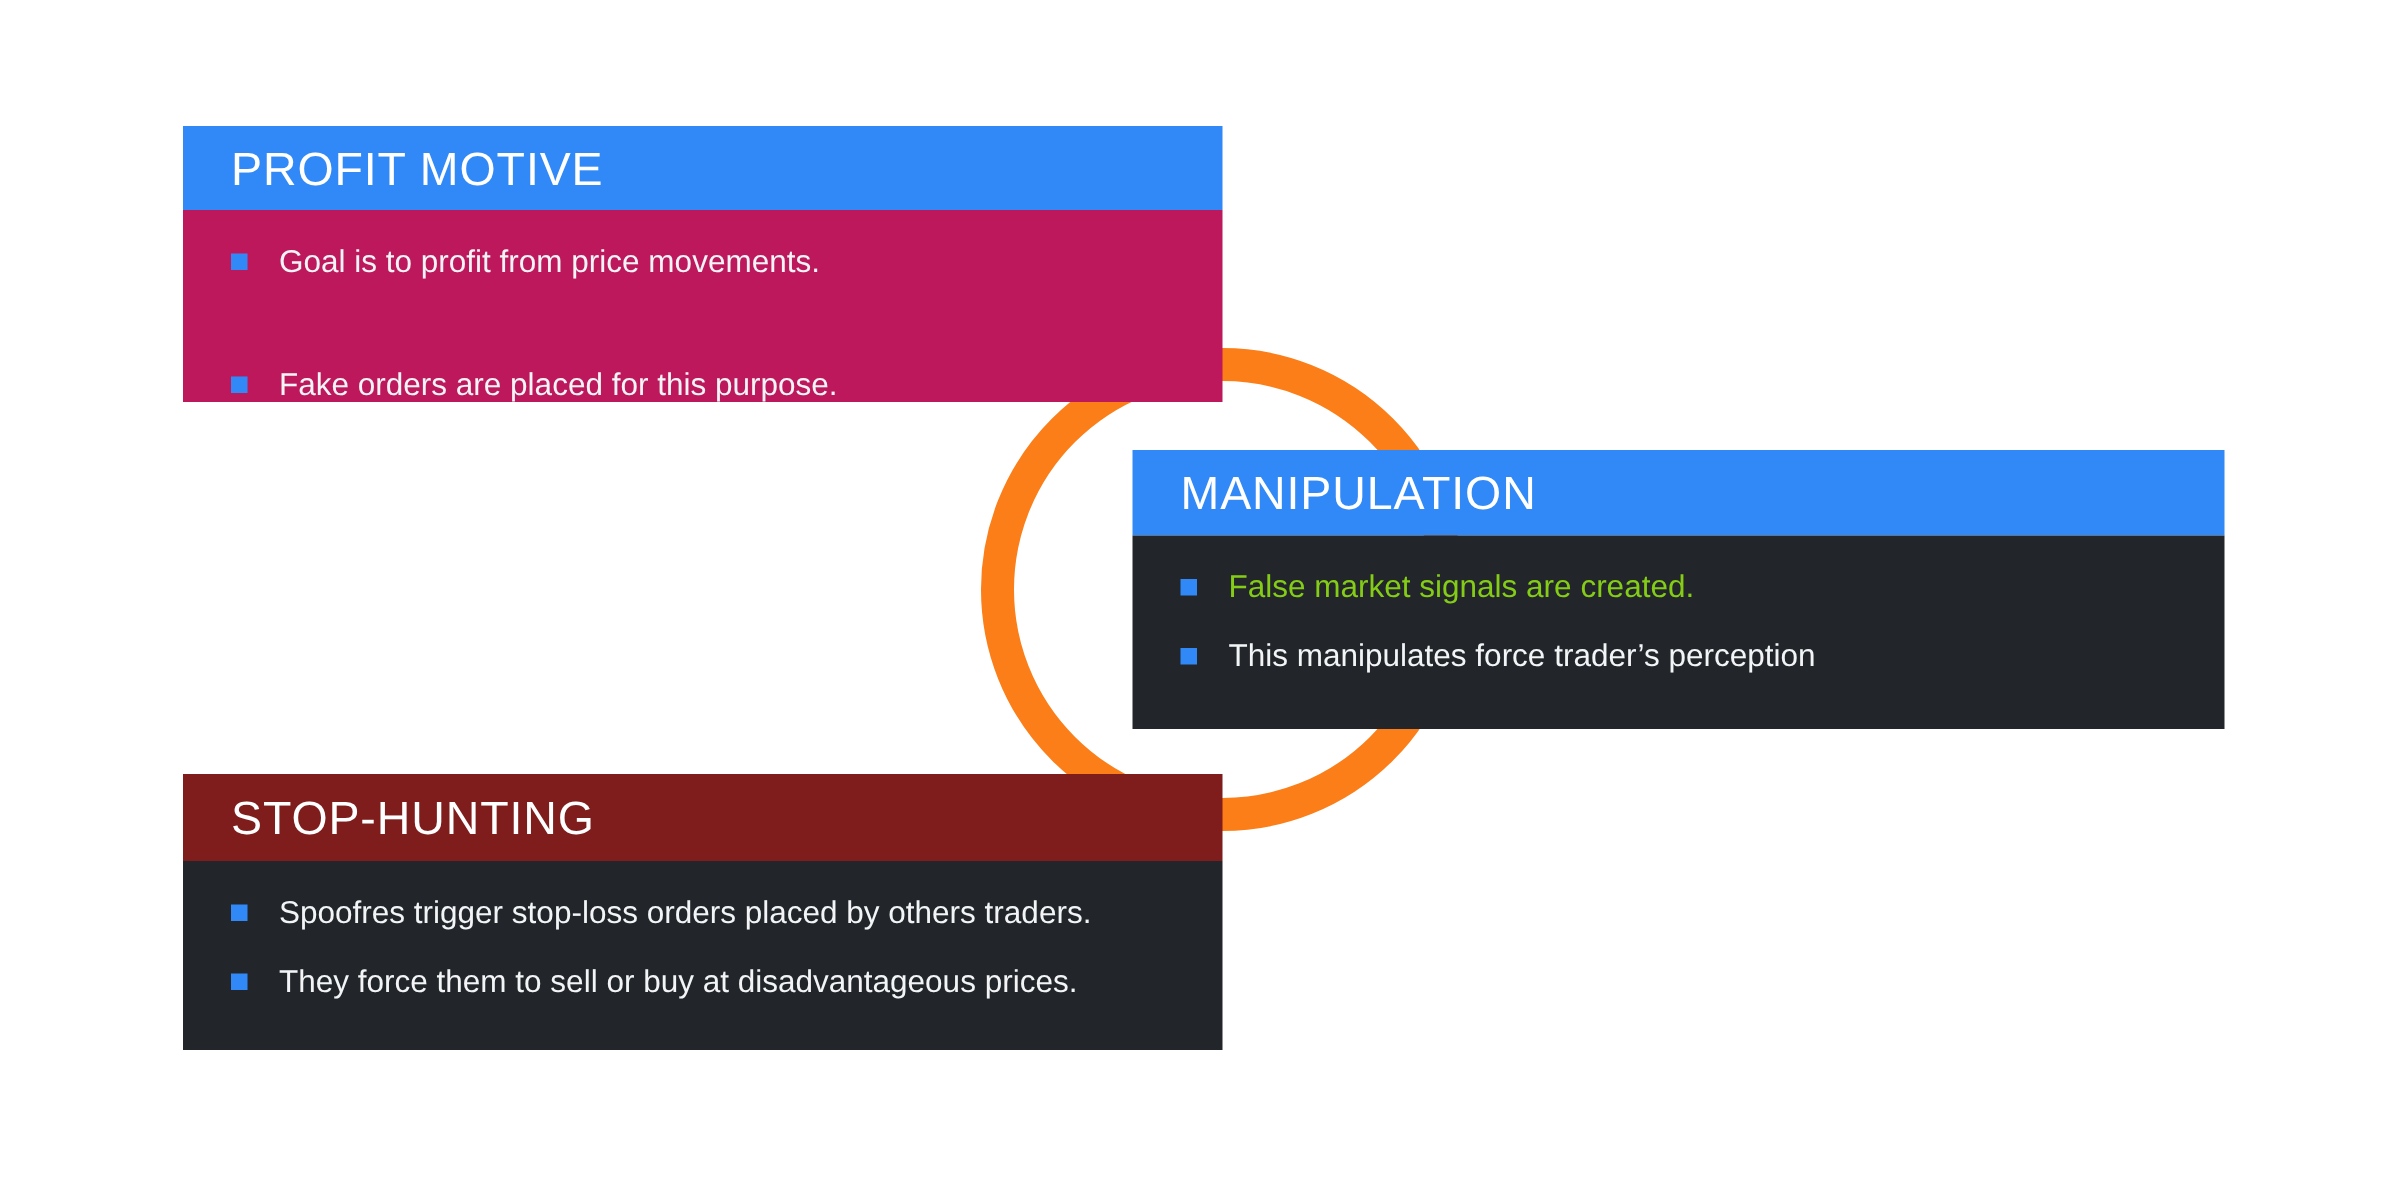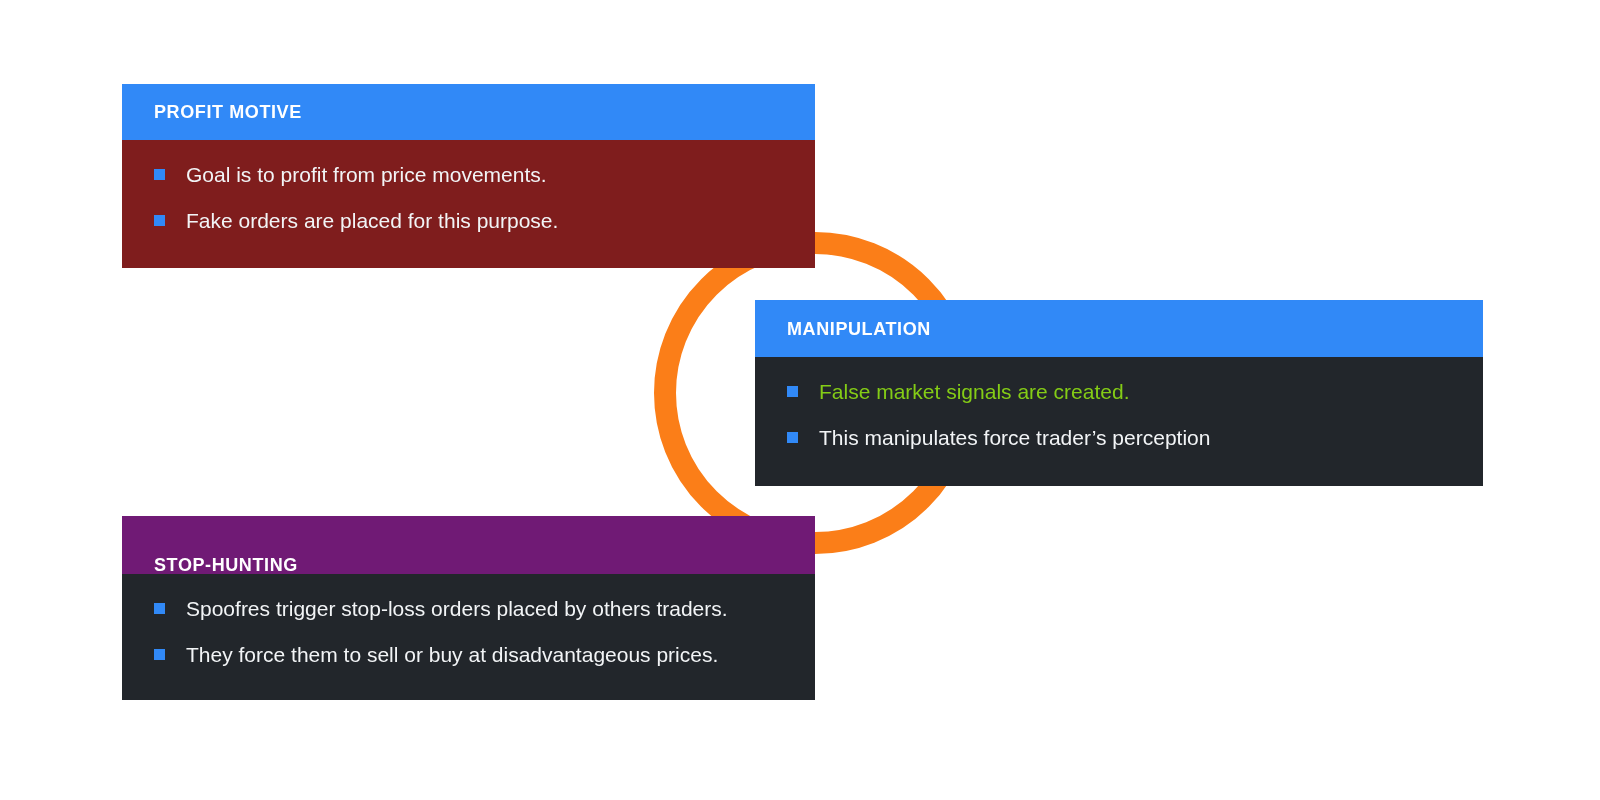--- a/index.html
+++ b/index.html
@@ -44,22 +44,22 @@
     box-sizing: border-box;
   }
   .card-header {
     box-sizing: border-box;
     width: 100%;
     display: flex;
     align-items: center;
     padding-left: 32px;
   }
   .card-title {
-    font-size: 18px;
-    font-weight: bold;
+    font-size: 31px;
+    font-weight: normal;
     letter-spacing: 0.6px;
     color: #ffffff;
     line-height: 1;
     white-space: nowrap;
   }
   .card-body {
     box-sizing: border-box;
     width: 100%;
     padding: 22px 28px 22px 32px;
     display: flex;
@@ -108,21 +108,21 @@
 <div id="canvas" style="background: rgb(255, 255, 255);">
 
   <svg class="connector-layer" viewBox="0 0 1600 800" width="1600" height="800" aria-hidden="true">
     <circle id="connector-ring" cx="815" cy="393" r="150" fill="none" stroke="#FB7E18" stroke-width="22"></circle>
   </svg>
 
   <div class="card" id="card-profit-motive">
     <div class="card-header" style="background: rgb(49, 137, 247);">
       <span class="card-title" style="color: rgb(255, 255, 255);">PROFIT MOTIVE</span>
     </div>
-    <div class="card-body" style="background: #7f1d1d;">
+    <div class="card-body" style="background: #be185d; gap: 36px;">
       <div class="bullet-row">
         <span class="bullet-marker" style="background: rgb(49, 137, 247);"></span>
         <span class="bullet-text" style="color: rgb(242, 244, 246);">Goal is to profit from price movements.</span>
       </div>
       <div class="bullet-row">
         <span class="bullet-marker" style="background: rgb(49, 137, 247);"></span>
         <span class="bullet-text" style="color: rgb(242, 244, 246);">Fake orders are placed for this purpose.</span>
       </div>
     </div>
   </div>
@@ -137,21 +137,21 @@
         <span class="bullet-text" style="color: #84cc16;">False market signals are created.</span>
       </div>
       <div class="bullet-row">
         <span class="bullet-marker" style="background: rgb(49, 137, 247);"></span>
         <span class="bullet-text" style="color: rgb(242, 244, 246);">This manipulates force trader’s perception</span>
       </div>
     </div>
   </div>
 
   <div class="card" id="card-stop-hunting">
-    <div class="card-header" style="background: #701a75; align-items: flex-end;">
+    <div class="card-header" style="background: #7f1d1d;">
       <span class="card-title" style="color: rgb(255, 255, 255);">STOP-HUNTING</span>
     </div>
     <div class="card-body" style="background: rgb(34, 38, 43);">
       <div class="bullet-row">
         <span class="bullet-marker" style="background: rgb(49, 137, 247);"></span>
         <span class="bullet-text" style="color: rgb(242, 244, 246);">Spoofres trigger stop-loss orders placed by others traders.</span>
       </div>
       <div class="bullet-row">
         <span class="bullet-marker" style="background: rgb(49, 137, 247);"></span>
         <span class="bullet-text" style="color: rgb(242, 244, 246);">They force them to sell or buy at disadvantageous prices.</span>

